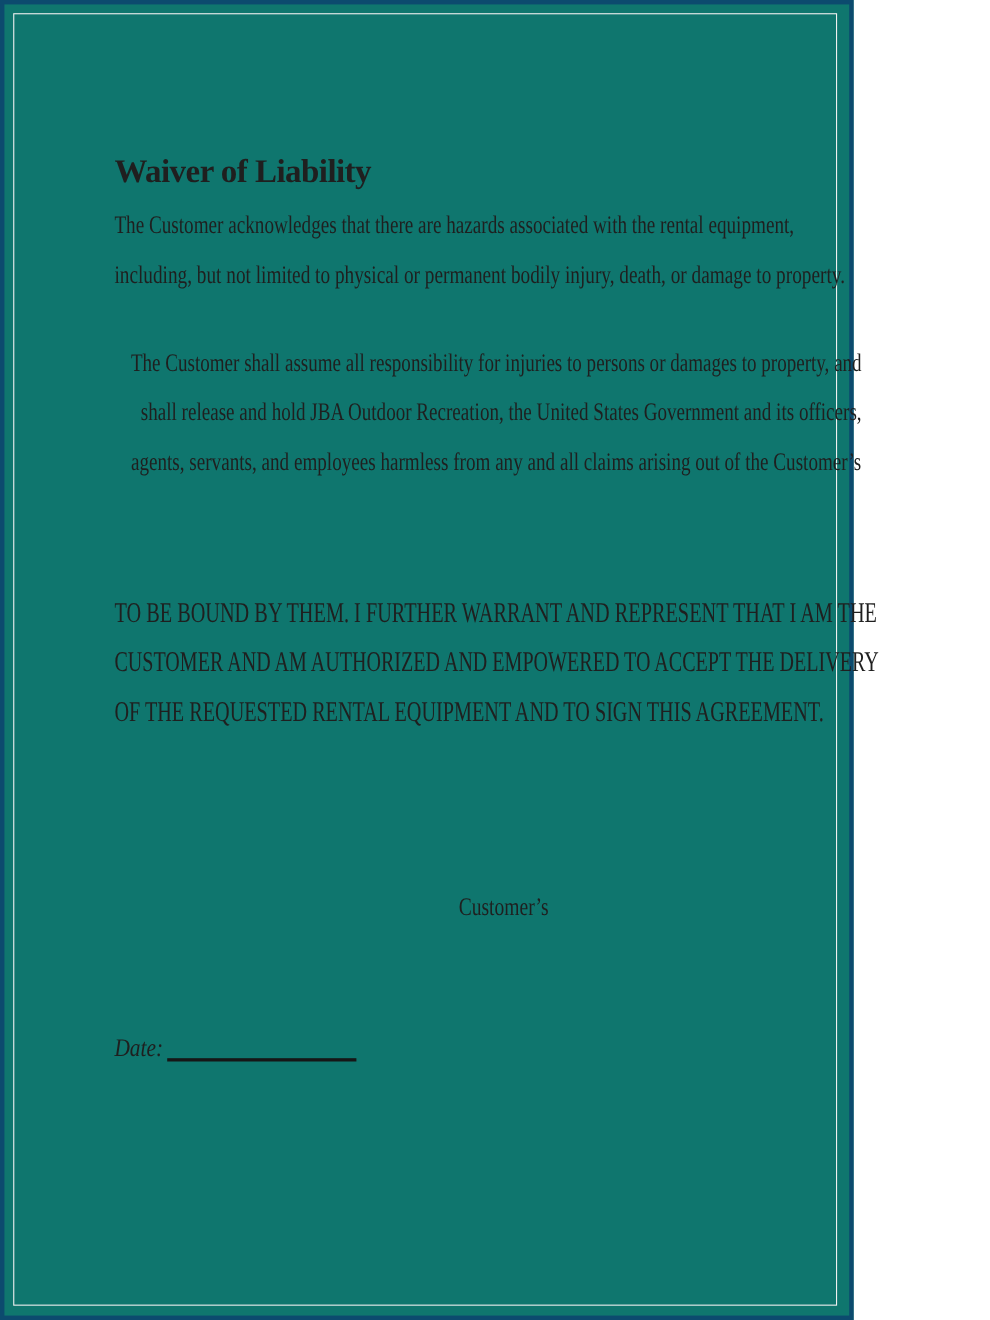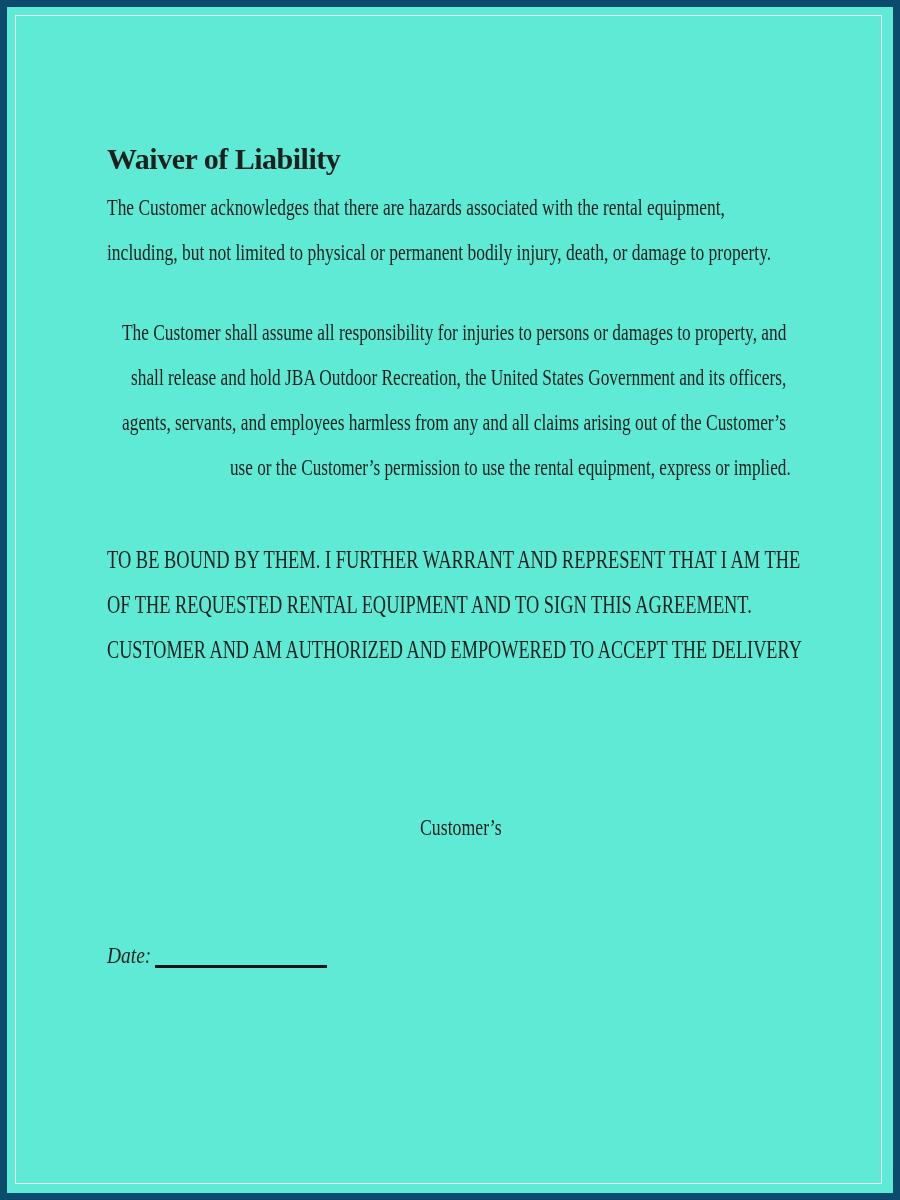--- a/index.html
+++ b/index.html
@@ -6,23 +6,23 @@
   html, body { background: #ffffff; }
   body {
     width: 900px; height: 1200px;
     font-family: "Liberation Serif", "DejaVu Serif", serif;
     color: #1f1f1f;
     position: relative;
     overflow: hidden;
   }
   .page {
     position: absolute; left: 0; top: 0;
-    width: 900px; height: 1200px;
-    background: #5eead4;
-    border: 7px solid #0c4a6e;
+    width: 776px; height: 1200px;
+    background: #0f766e;
+    border: 4px solid #0c4a6e;
   }
   .frame {
     position: absolute; left: 8px; top: 8px; right: 11px; bottom: 9px;
     border: 1px solid #f0f0f0;
     pointer-events: none;
   }
   .block { position: absolute; left: 100px; width: 708px; }
   .doc-title {
     top: 134px;
     font-size: 30px; font-weight: bold;
@@ -71,27 +71,26 @@
 
   <div class="block p1">
     <div class="line"><span data-fit-width="645" style="width: 645px; transform: scaleX(0.757042);">The Customer acknowledges that there are hazards associated with the rental equipment,</span></div>
     <div class="line"><span data-fit-width="693" style="width: 693px; transform: scaleX(0.761538);">including, but not limited to physical or permanent bodily injury, death, or damage to property.</span></div>
   </div>
 
   <div class="block p2">
     <div class="line"><span data-fit-width="693" style="width: 693px; transform: scaleX(0.753261);">The Customer shall assume all responsibility for injuries to persons or damages to property, and</span></div>
     <div class="line"><span data-fit-width="684" style="width: 684px; transform: scaleX(0.754135);">shall release and hold JBA Outdoor Recreation, the United States Government and its officers,</span></div>
     <div class="line"><span data-fit-width="693" style="width: 693px; transform: scaleX(0.755725);">agents, servants, and employees harmless from any and all claims arising out of the Customer’s</span></div>
-    <div class="line"><span data-fit-width="585" style="width: 585px; transform: scaleX(0.748082);">use or the Customer’s permission to use the rental equipment, express or implied.</span></div>
   </div>
 
   <div class="block caps">
     <div class="line"><span data-fit-width="693" style="width: 693px; transform: scaleX(0.709314);">TO BE BOUND BY THEM. I FURTHER WARRANT AND REPRESENT THAT I AM THE</span></div>
+    <div class="line"><span data-fit-width="695" style="width: 695px; transform: scaleX(0.701312);">CUSTOMER AND AM AUTHORIZED AND EMPOWERED TO ACCEPT THE DELIVERY</span></div>
     <div class="line"><span data-fit-width="645" style="width: 645px; transform: scaleX(0.706462);">OF THE REQUESTED RENTAL EQUIPMENT AND TO SIGN THIS AGREEMENT.</span></div>
-    <div class="line"><span data-fit-width="695" style="width: 695px; transform: scaleX(0.701312);">CUSTOMER AND AM AUTHORIZED AND EMPOWERED TO ACCEPT THE DELIVERY</span></div>
   </div>
 
   <div class="block sig">
     <div class="line indent">
       <span data-fit-width="85" style="width: 85px; transform: scaleX(0.772727);">Customer’s</span>
     </div>
   </div>
 
   <div class="block daterow">
     <div class="line">

